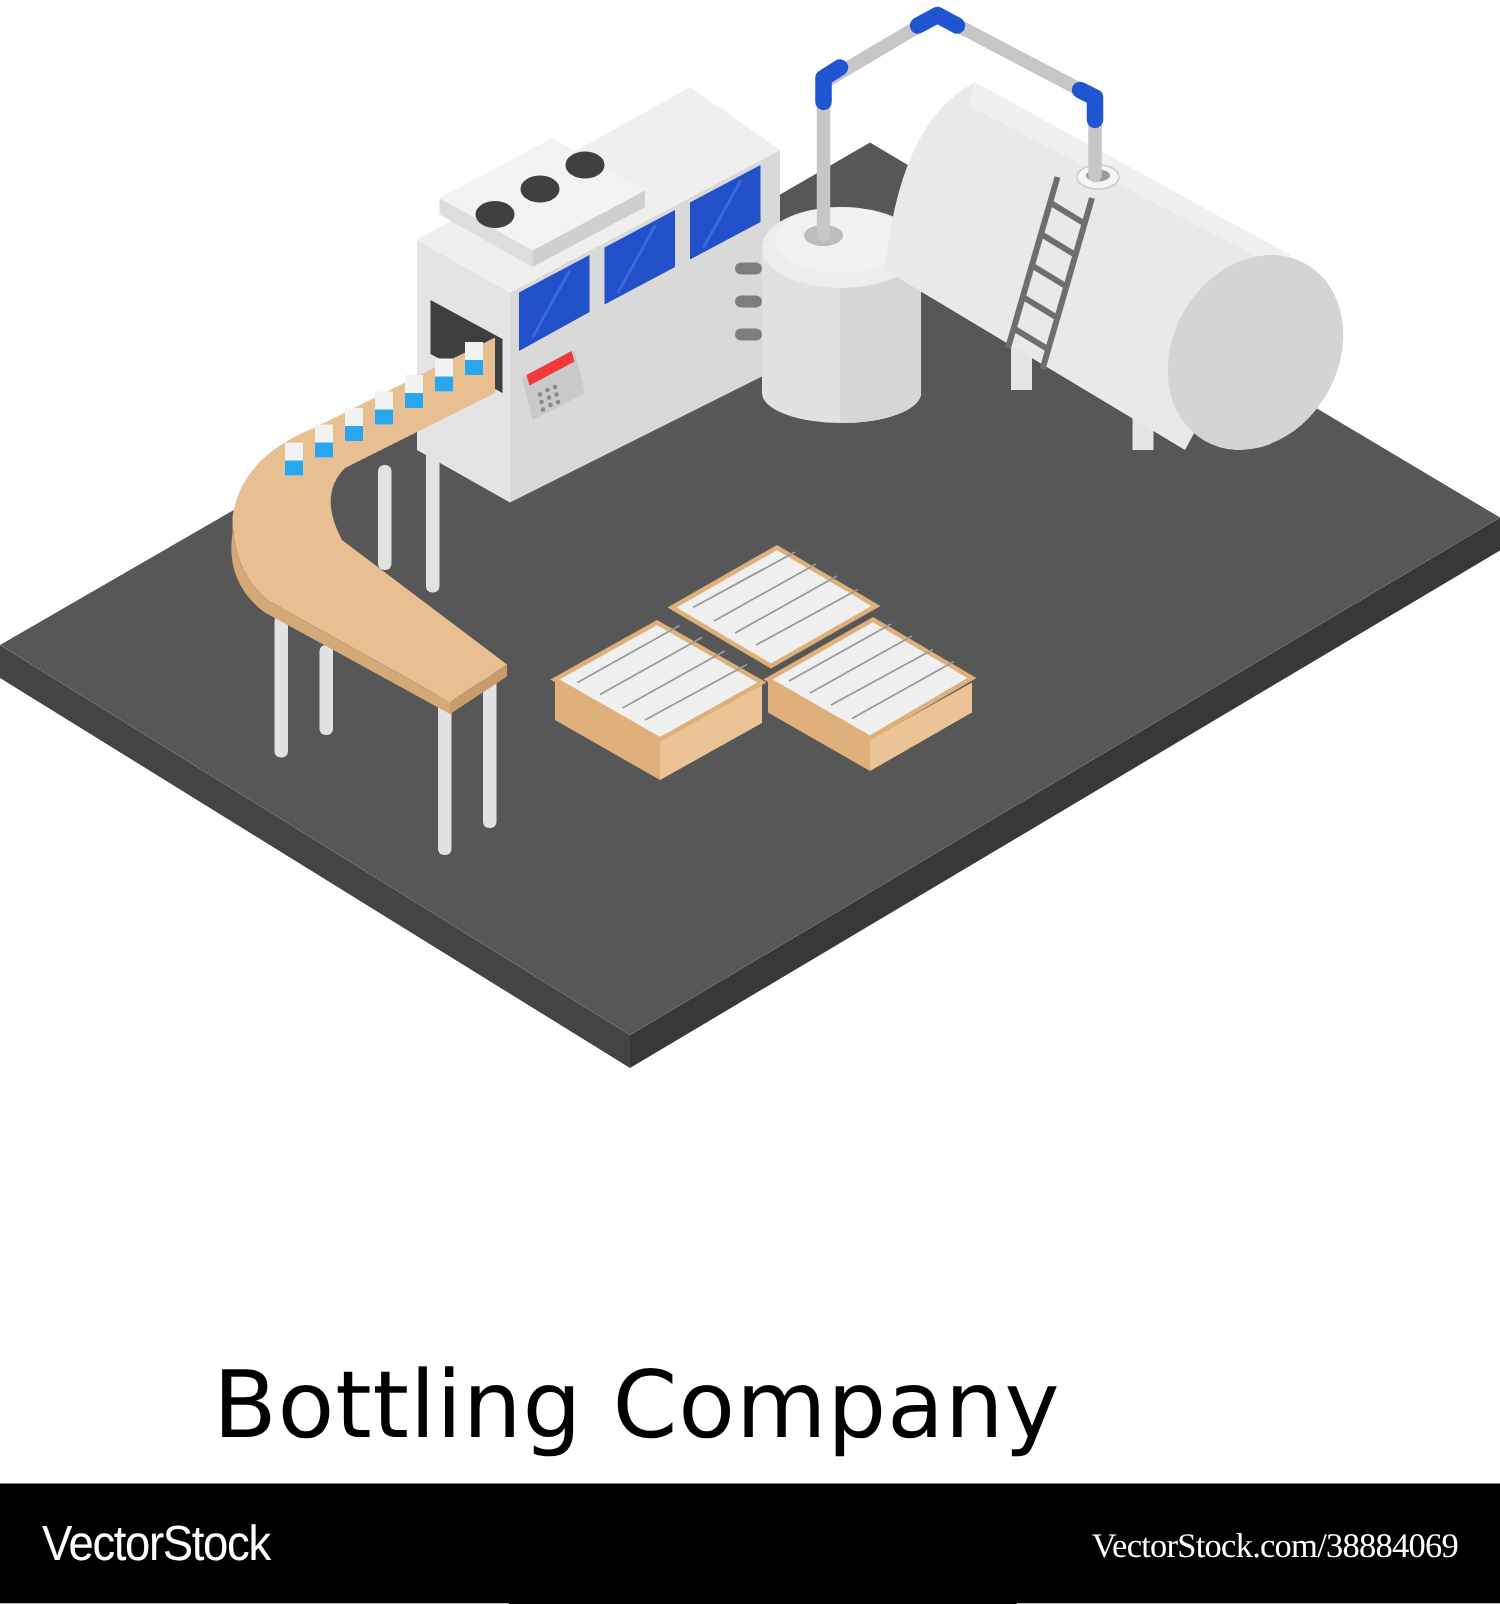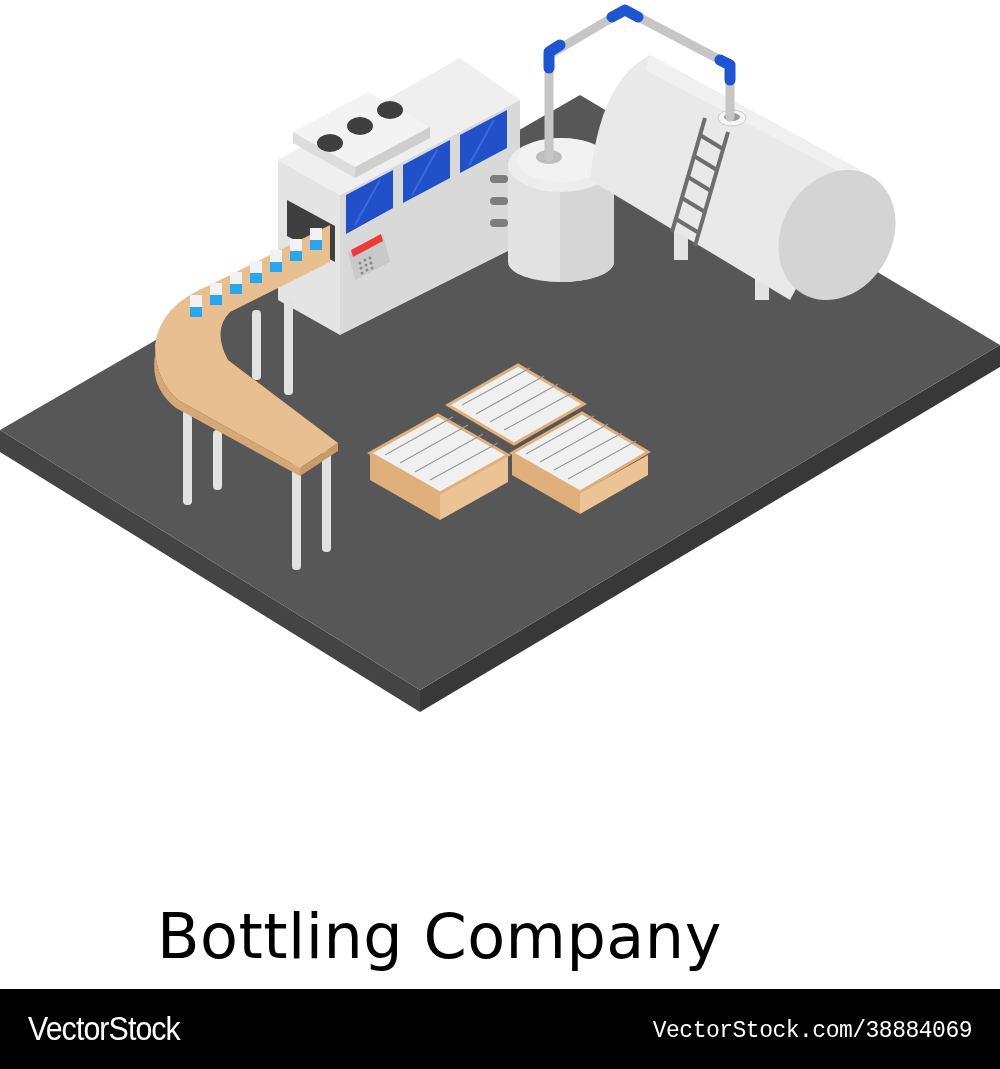--- a/index.html
+++ b/index.html
@@ -1,21 +1,21 @@
 <!DOCTYPE html>
 <html><head>
 <meta charset="utf-8">
 <style>
   html, body { margin:0; padding:0; background:#ffffff; }
   body { width:1000px; height:1069px; position:relative; overflow:hidden; font-family:"DejaVu Sans", sans-serif; }
   #scene { position:absolute; left:0; top:0; width:1000px; height:1069px; }
-  .title { position:absolute; left:142px; top:906px; font-size:62px; color:#000; letter-spacing:0.5px; font-family:"DejaVu Sans", sans-serif; line-height:1;margin-left:15px; }
+  .title { position:absolute; left:142px; top:906px; font-size:62px; color:#000; letter-spacing:0.5px; font-family:"DejaVu Sans", sans-serif; line-height:1; }
   .footer { position:absolute; left:0; top:989px; width:1000px; height:80px; background:#000; }
   .brand { position:absolute; left:28px; top:1010px; color:#fff; font-size:33px; font-family:"Liberation Sans", sans-serif; letter-spacing:-1px; transform:scaleX(0.92); transform-origin:left; }
-  .ref { position:absolute; right:28px; top:1018px; color:#fff; font-size:23px; font-family:Liberation Mono, monospace; letter-spacing:-0.5px; }
+  .ref { position:absolute; right:28px; top:1018px; color:#fff; font-size:23px; font-family:Liberation Serif, serif; letter-spacing:-0.5px; }
 </style>
 </head>
 <body>
 
 <svg id="scene" viewBox="0 0 1000 1069" xmlns="http://www.w3.org/2000/svg">
 
   <g>
     <polygon points="0,430 420,690 420,712 0,452" fill="#444"></polygon>
     <polygon points="420,690 1000,345 1000,367 420,712" fill="#383838"></polygon>
     <polygon points="0,430 580,95 1000,345 420,690" fill="#575757"></polygon>

